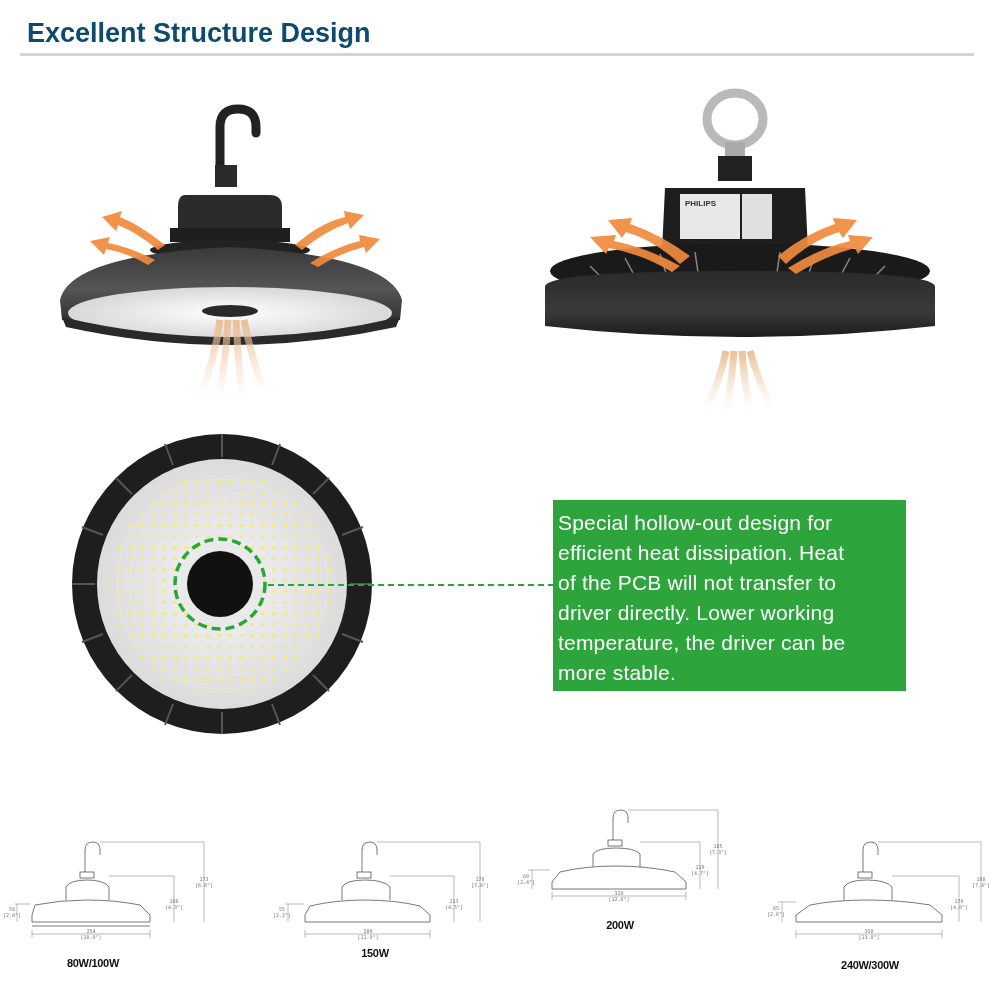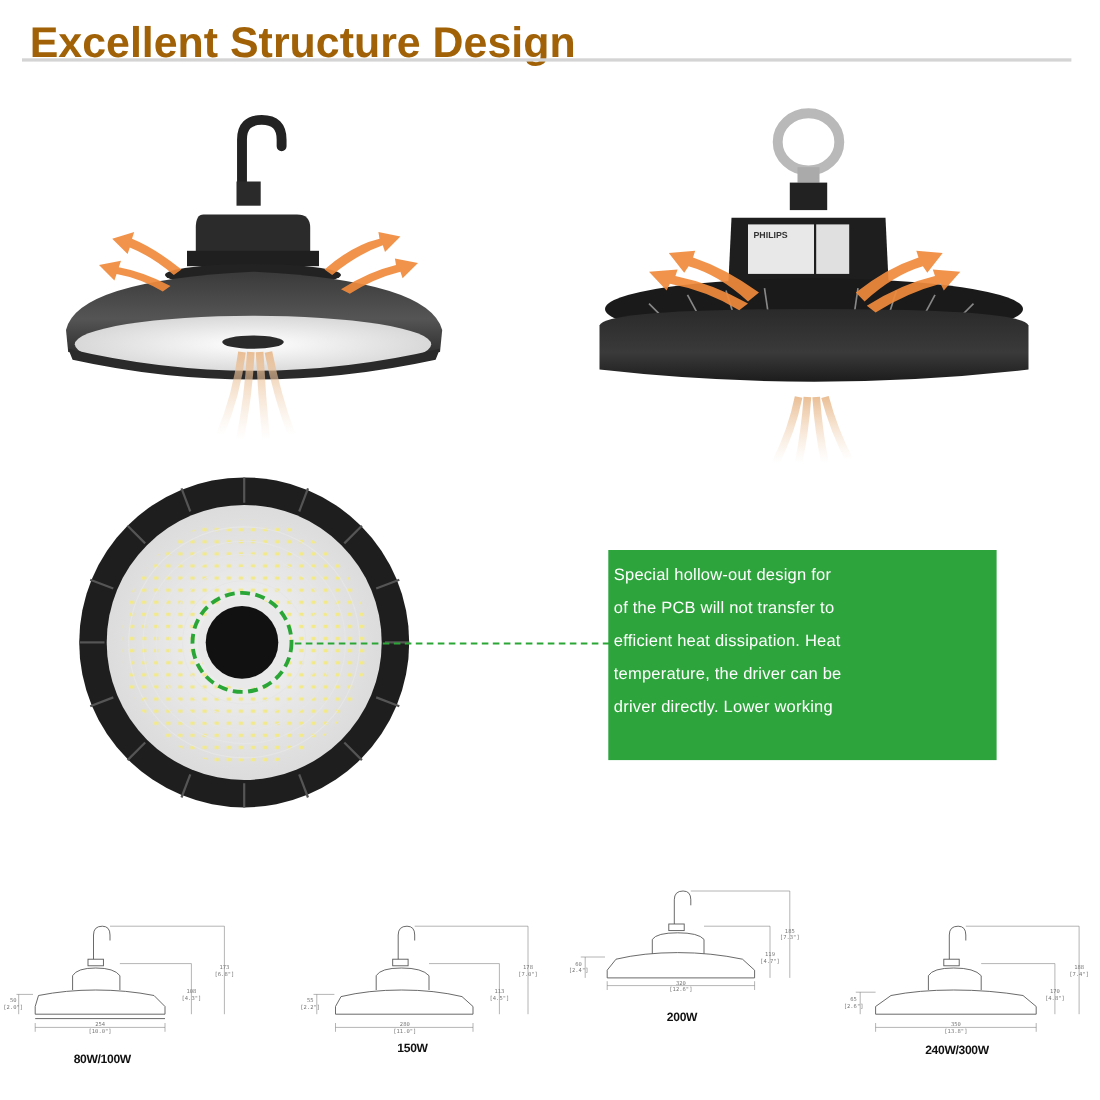--- a/index.html
+++ b/index.html
@@ -1,20 +1,20 @@
 <!DOCTYPE html>
 <html><head>
 <meta charset="utf-8">
 <style>
   html,body{margin:0;padding:0;background:#fff;}
   body{width:1000px;height:1000px;position:relative;overflow:hidden;font-family:"Liberation Sans",sans-serif;}
-  .title{position:absolute;left:27px;top:18px;font-size:39px;font-weight:bold;color:#a16207;letter-spacing:0px;}
+  .title{position:absolute;left:27px;top:18px;font-size:27px;font-weight:bold;color:#0c4a6e;letter-spacing:0px;}
   .title-rule{position:absolute;left:20px;top:53px;width:954px;height:3px;background:#d4d4d4;}
   .photo{position:absolute;}
-  .callout{position:absolute;left:553px;top:500px;width:353px;height:191px;background:#2ea43d;color:#fff;font-size:15px;line-height:30px;padding:8px 0 0 5px;box-sizing:border-box;letter-spacing:0.2px;}
+  .callout{position:absolute;left:553px;top:500px;width:353px;height:191px;background:#2ea43d;color:#fff;font-size:21px;line-height:30px;padding:8px 0 0 5px;box-sizing:border-box;letter-spacing:0.2px;}
   .dash-line{position:absolute;left:268px;top:584px;width:286px;height:0;border-top:2.5px dashed #2aa637;}
   .dim{position:absolute;}
   .dim-label{position:absolute;font-size:11px;font-weight:bold;color:#111;width:120px;text-align:center;letter-spacing:-0.3px;}
   .dim-txt{font-family:"DejaVu Sans Mono",monospace;font-size:5px;fill:#777;}
 </style>
 </head>
 <body>
 
 <div class="title">Excellent Structure Design</div>
 <div class="title-rule"></div>
@@ -61,21 +61,21 @@
 
     <g stroke="url(#flow)" stroke-width="7" fill="none">
       <path d="M200 225 Q195 265 180 300"></path>
       <path d="M208 225 Q206 265 198 305"></path>
       <path d="M216 225 Q218 265 222 305"></path>
       <path d="M224 225 Q232 265 245 300"></path>
     </g>
   </svg>
 </div>
 
-<div class="photo" style="left:530px;top:96px;width:420px;height:330px;">
+<div class="photo" style="left:530px;top:86px;width:420px;height:330px;">
   <svg width="420" height="330" viewBox="0 0 420 330">
     <defs>
       <linearGradient id="ring2" x1="0" y1="0" x2="0" y2="1">
         <stop offset="0" stop-color="#2a2a2a"></stop>
         <stop offset="0.6" stop-color="#3a3a3a"></stop>
         <stop offset="1" stop-color="#1c1c1c"></stop>
       </linearGradient>
       <linearGradient id="flow2" x1="0" y1="0" x2="0" y2="1">
         <stop offset="0" stop-color="#e8b88a" stop-opacity="0.9"></stop>
         <stop offset="1" stop-color="#f3d7bb" stop-opacity="0"></stop>
@@ -162,24 +162,25 @@
     <circle cx="152" cy="152" r="42" fill="#e9e9e9"></circle>
     <circle cx="150" cy="152" r="33" fill="#111"></circle>
     <circle cx="150" cy="152" r="45" fill="none" stroke="#2aa637" stroke-width="3.5" stroke-dasharray="9,5"></circle>
   </svg>
 </div>
 
 <div class="dash-line"></div>
 
 <div class="callout">
   <div>Special hollow-out design for</div>
+  <div>efficient heat dissipation. Heat</div>
   <div>of the PCB will not transfer to</div>
-  <div>efficient heat dissipation. Heat</div>
+  <div>driver directly. Lower working</div>
   <div>temperature, the driver can be</div>
-  <div>driver directly. Lower working</div>
+  <div>more stable.</div>
 </div>
 
 <div class="dim" style="left:0px;top:830px;width:250px;height:150px;">
   <svg width="250" height="110" viewBox="0 0 250 110">
     <g stroke="#555" fill="none" stroke-width="0.8">
       <path d="M85 42 L85 20 Q85 12 93 12 Q100 12 100 20 L100 25"></path>
       <rect x="80" y="42" width="14" height="6"></rect>
       <path d="M66 70 L66 57 Q70 50 87 50 Q104 50 109 57 L109 70"></path>
       <path d="M35 75 Q60 70 87 70 Q115 70 140 75 L150 85 L150 92 L32 92 L32 85Z"></path>
       <line x1="32" y1="96" x2="150" y2="96"></line>
@@ -290,14 +291,14 @@
     </g>
     <text class="dim-txt" x="221" y="51" text-anchor="middle">188</text>
     <text class="dim-txt" x="221" y="57" text-anchor="middle">[7.4"]</text>
     <text class="dim-txt" x="199" y="73" text-anchor="middle">170</text>
     <text class="dim-txt" x="199" y="79" text-anchor="middle">[4.8"]</text>
     <text class="dim-txt" x="16" y="80" text-anchor="middle">65</text>
     <text class="dim-txt" x="16" y="86" text-anchor="middle">[2.6"]</text>
     <text class="dim-txt" x="109" y="103" text-anchor="middle">350</text>
     <text class="dim-txt" x="109" y="109" text-anchor="middle">[13.8"]</text>
   </svg>
-  <div class="dim-label" style="left:50px;top:119px;text-align:center;">240W/300W</div>
+  <div class="dim-label" style="left:50px;top:129px;text-align:center;">240W/300W</div>
 </div>
 
 </body></html>

